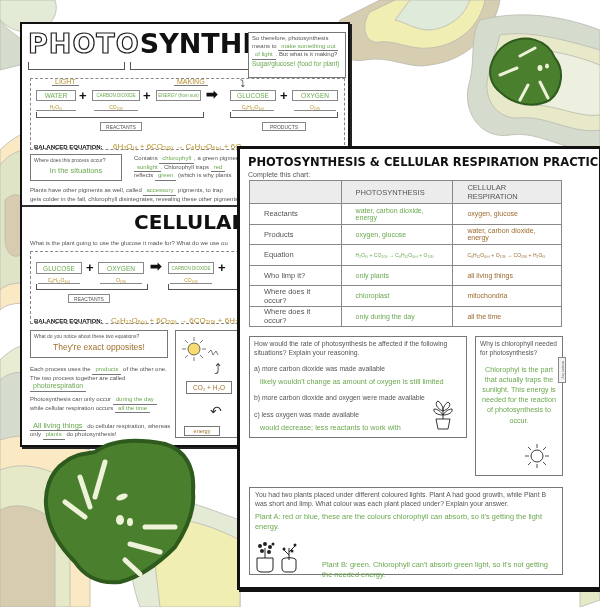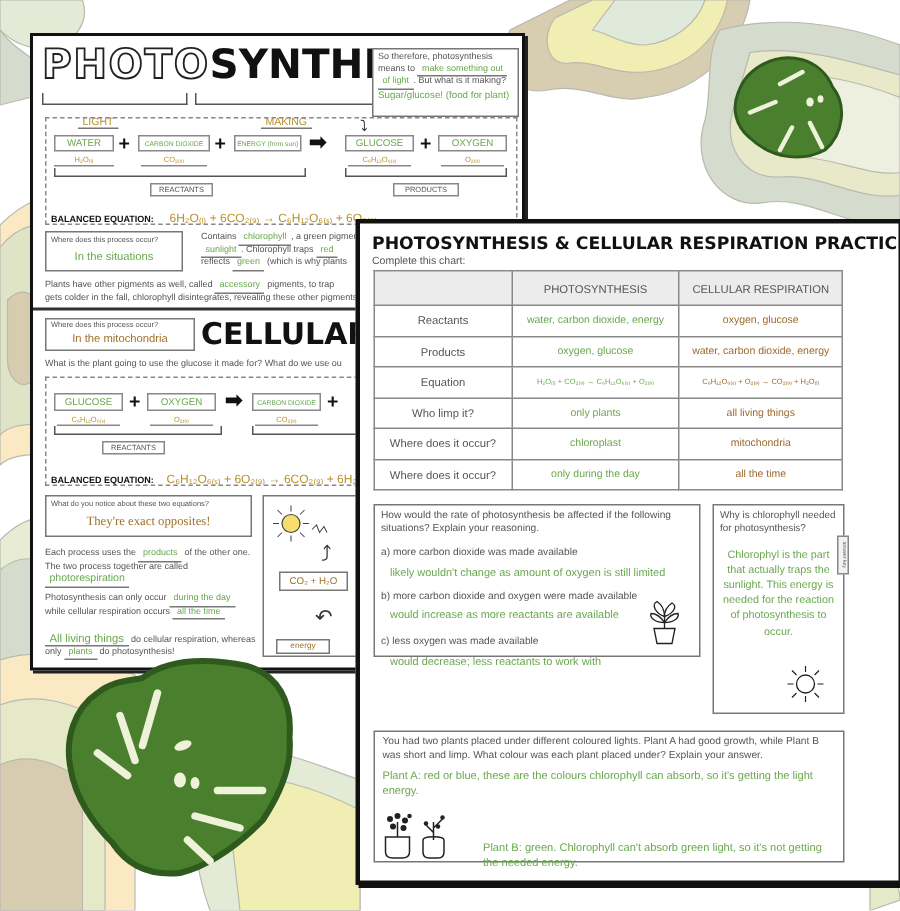--- a/index.html
+++ b/index.html
@@ -14,21 +14,21 @@
   .tiny { font-size: 5px; line-height: 1.2; }
   .box { border: 1px solid #777; background: #fff; }
   .title-big { font-family: "DejaVu Sans", sans-serif; font-weight: 900; letter-spacing: 0px; color: #111; }
   .outline { color: #fff; -webkit-text-stroke: 1.2px #222; }
   .uline { border-bottom: 1px solid #777; display: inline-block; padding: 0 3px; }
   .dashed { border: 1px dashed #888; }
   .pill { position: absolute; border: 1px solid #888; background:#fff; text-align:center; font-size:5.5px; color:#6aa84f; }
   .plus { position: absolute; font-weight: 900; font-size: 13px; color: #111; line-height: 1; }
   .arrowR { position: absolute; font-size: 14px; color: #111; font-weight: 900; line-height:1; }
   table.chart { border-collapse: collapse; width: 100%; }
-  table.chart td { border: 1px solid #888; height: 20.5px; text-align: center; font-size: 7px; padding: 0 2px; }
+  table.chart td { border: 1px solid #888; height: 20.5px; font-size: 7px; padding: 0 14px; }
   table.chart tr.head td { background: #ececec; height: 23px; font-size: 7.5px; color: #555; }
   table.chart td.lbl { color: #555; font-size: 7.5px; background: #fff; }
   table.chart tr.head td.lbl { background: #ececec; }
   .green-ans { color: #6aa84f; }
   .brown-ans { color: #9c6b2f; }
 </style>
 </head>
 <body>
 
 <svg class="bg" width="600" height="607" viewBox="0 0 600 607">
@@ -117,24 +117,20 @@
     <div><span>Contains</span> <span class="uline ink-green">chlorophyll</span><span>, a green pigment</span></div>
     <div><span class="uline ink-green">sunlight</span><span>. Chlorophyll traps</span> <span class="uline ink-green">red</span></div>
     <div><span>reflects</span> <span class="uline ink-green">green</span> <span>(which is why plants</span></div>
   </div>
   <div class="small" style="position:absolute; left:8px; top:163px; width:320px; color:#555; white-space:nowrap;">
     <div><span>Plants have other pigments as well, called</span> <span class="uline ink-green">accessory</span> <span>pigments, to trap</span></div>
     <div>gets colder in the fall, chlorophyll disintegrates, revealing these other pigments</div>
   </div>
   <div style="position:absolute; left:0; top:181px; width:330px; border-top:2px solid #333;"></div>
 
-  <div class="box" style="position:absolute; left:8px; top:188px; width:100px; height:22px; padding:1px 3px; text-align:center;">
-    <div class="tiny" style="color:#555; text-align:left;">Where does this process occur?</div>
-    <div class="ink-brown" style="font-size:7.5px; margin-top:1px;">In the mitochondria</div>
-  </div>
   <div class="title-big" style="position:absolute; left:112px; top:186px; font-size:20px; white-space:nowrap;">CELLULAR RE</div>
   <div class="small" style="position:absolute; left:8px; top:216px; color:#555; white-space:nowrap;">What is the plant going to use the glucose it made for? What do we use ou</div>
 
   <div class="dashed" style="position:absolute; left:8px; top:227px; width:330px; height:73px;"></div>
   <div class="pill" style="left:14px; top:238px; width:46px; height:12px; font-size:6.5px; line-height:11px;">GLUCOSE</div>
   <div class="tiny ink-gold" style="position:absolute; left:16px; top:253px; width:42px; text-align:center; border-bottom:1px solid #888;">C₆H₁₂O₆₍ₛ₎</div>
   <div class="plus" style="left:64px; top:237px;">+</div>
   <div class="pill" style="left:76px; top:238px; width:46px; height:12px; font-size:6.5px; line-height:11px;">OXYGEN</div>
   <div class="tiny ink-gold" style="position:absolute; left:78px; top:253px; width:42px; text-align:center; border-bottom:1px solid #888;">O₂₍₉₎</div>
   <div class="arrowR" style="left:128px; top:235px;">➡</div>
@@ -144,21 +140,21 @@
   <div style="position:absolute; left:14px; top:260px; width:112px; height:6px; border:1px solid #555; border-top:none;"></div>
   <div style="position:absolute; left:146px; top:260px; width:100px; height:6px; border:1px solid #555; border-top:none; border-right:none;"></div>
   <div class="pill" style="left:46px; top:270px; width:42px; height:9px; line-height:8px; color:#555; font-size:5px;">REACTANTS</div>
   <div style="position:absolute; left:12px; top:285px; white-space:nowrap;">
     <span style="font-weight:900; font-size:6px; color:#111;">BALANCED EQUATION:</span>
     <span class="ink-gold" style="font-size:8px; margin-left:4px;">C₆H₁₂O₆₍ₛ₎ + 6O₂₍₉₎ → 6CO₂₍₉₎ + 6H₂O</span>
   </div>
 
   <div class="box" style="position:absolute; left:8px; top:306px; width:138px; height:28px; padding:2px 3px; text-align:center;">
     <div class="tiny" style="color:#555; text-align:left;">What do you notice about these two equations?</div>
-    <div class="ink-brown" style="font-size:8.5px; margin-top:3px;font-family:Liberation Serif, serif;">They're exact opposites!</div>
+    <div class="ink-brown" style="font-size:8.5px; margin-top:3px;">They're exact opposites!</div>
   </div>
   <div class="small" style="position:absolute; left:8px; top:342px; width:140px; color:#555;">
     <span>Each process uses the</span> <span class="uline ink-green">products</span> <span>of the other</span>
     <span>one. The two process together are called</span>
     <div><span class="uline ink-green" style="font-size:7px;">photorespiration</span></div>
   </div>
   <div class="small" style="position:absolute; left:8px; top:372px; width:140px; color:#555;">
     <span>Photosynthesis can only occur</span> <span class="uline ink-green">during the day</span>
     <span>while cellular respiration occurs</span> <span class="uline ink-green">all the time</span>
   </div>
@@ -254,21 +250,20 @@
       </tr>
     </tbody>
       </table>
   </div>
 
   <div class="box" style="position:absolute; left:9px; top:187px; width:218px; height:102px; padding:3px 4px; color:#555;">
     <div style="font-size:6.8px; line-height:1.3;">How would the rate of photosynthesis be affected if the following situations? Explain your reasoning.</div>
     <div style="font-size:6.8px; margin-top:7px;">a) more carbon dioxide was made available</div>
     <div class="green-ans" style="font-size:7.3px; margin:5px 0 0 6px;">likely wouldn't change as amount of oxygen is still limited</div>
     <div style="font-size:6.8px; margin-top:8px;">b) more carbon dioxide and oxygen were made available</div>
-    <div class="green-ans" style="font-size:7.3px; margin:4px 0 0 6px;">would increase as more reactants are available</div>
     <div style="font-size:6.8px; margin-top:10px;">c) less oxygen was made available</div>
     <div class="green-ans" style="font-size:7.3px; margin:5px 0 0 6px;">would decrease; less reactants to work with</div>
     <svg width="26" height="32" style="position:absolute; right:10px; bottom:6px;">
       <g fill="none" stroke="#222" stroke-width="0.9">
         <path d="M6 20 h14 l-2 10 h-10 z"></path>
         <path d="M13 20 v-8"></path>
         <path d="M13 12 c-6 -2 -9 -8 -5 -10 c3 2 5 5 5 10"></path>
         <path d="M13 12 c6 -2 9 -7 5 -9 c-3 2 -5 5 -5 9"></path>
         <path d="M13 16 c-6 0 -10 -3 -9 -6 c4 0 7 3 9 6"></path>
         <path d="M13 16 c6 0 10 -3 9 -6 c-4 0 -7 3 -9 6"></path>

